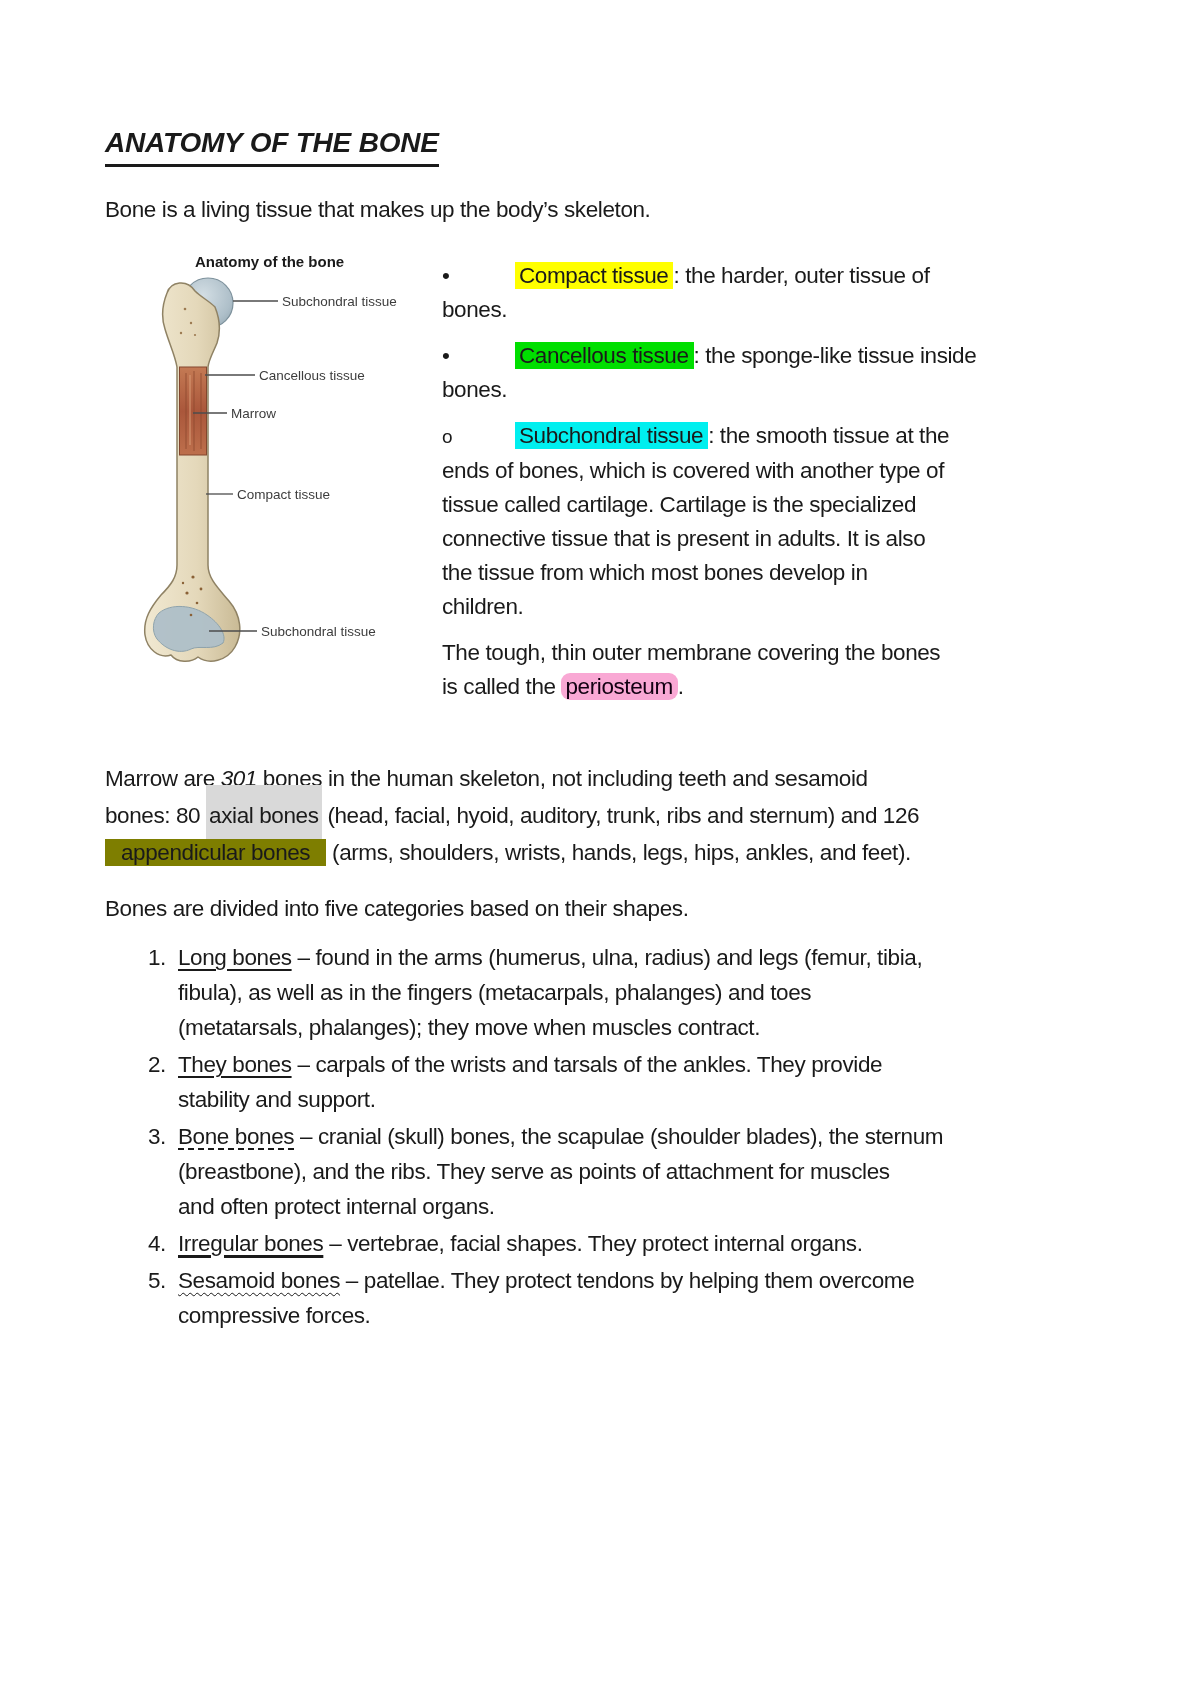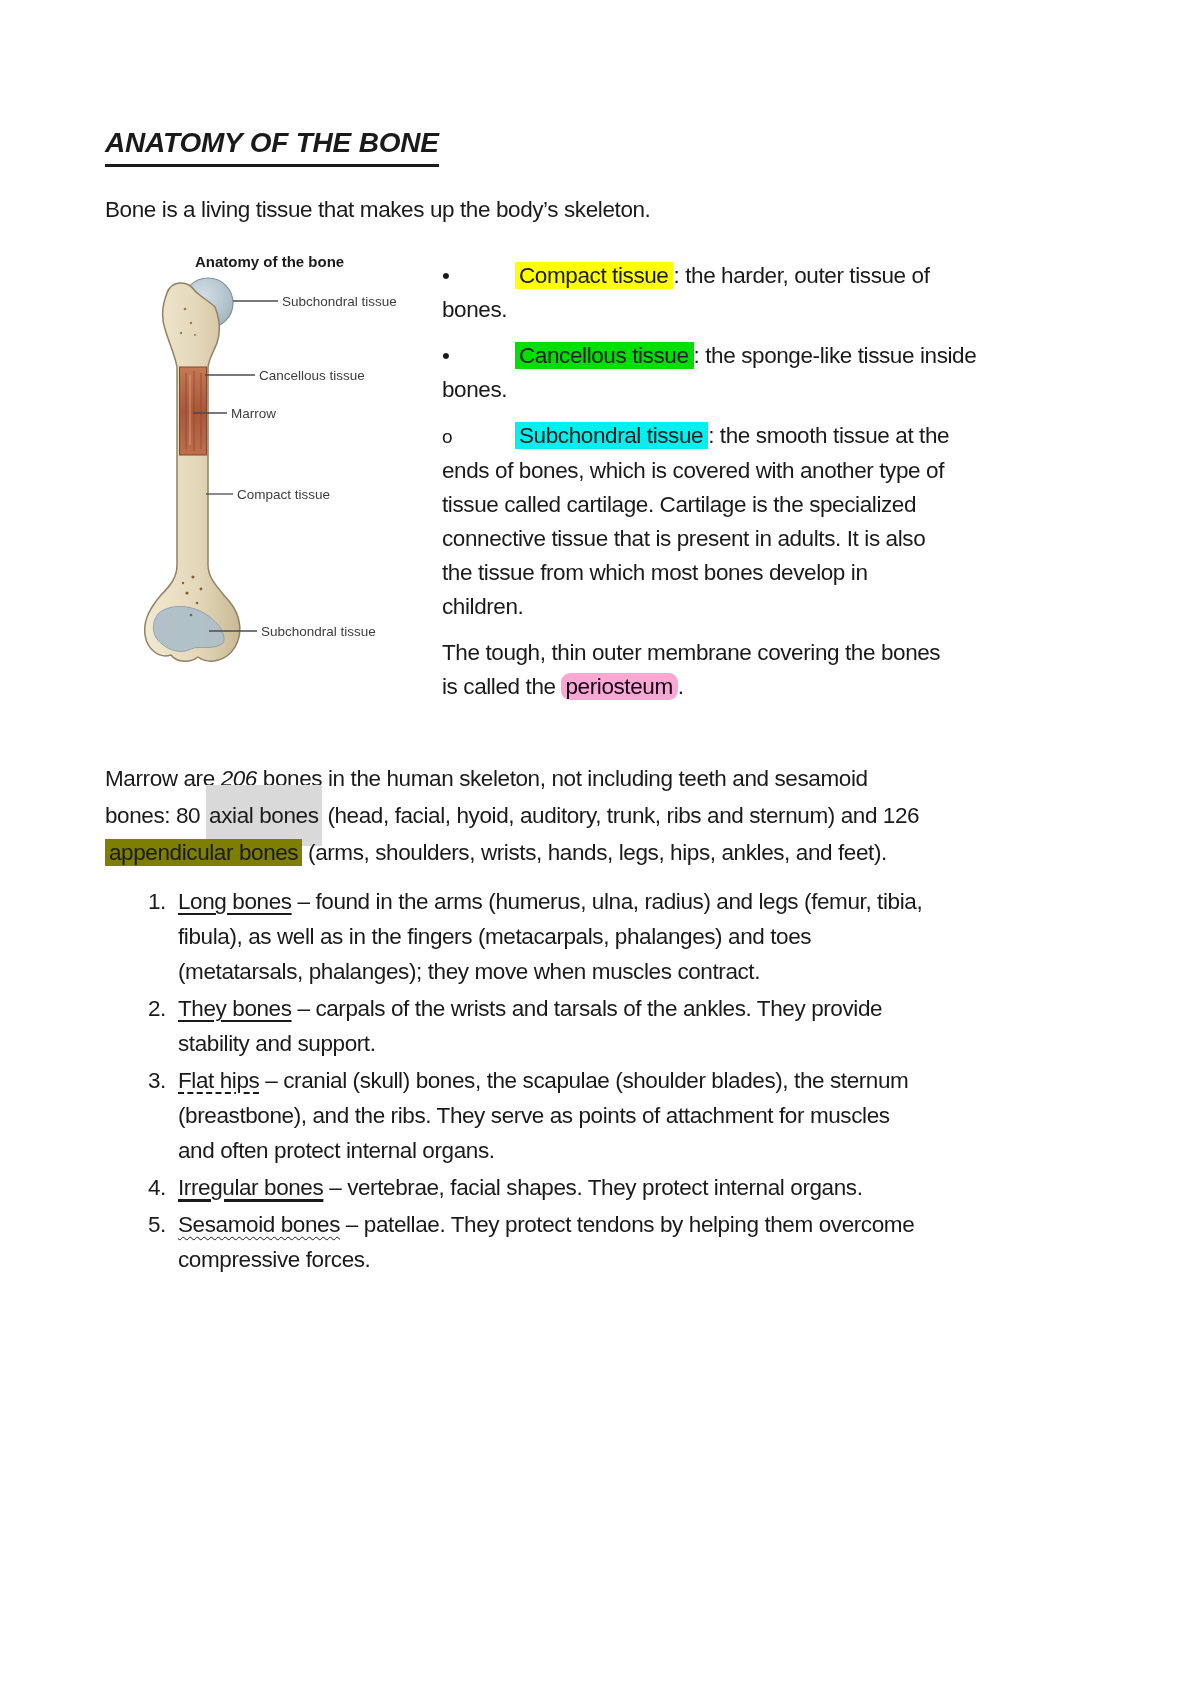--- a/index.html
+++ b/index.html
@@ -30,21 +30,21 @@
   .tissue-col{flex:1;padding-top:0;}
   .tissue-col p{margin:12px;line-height:34px;white-space:pre-line;}
   .marker{display:inline-block;width:73px;}
   .marker-o{font-size:19px;}
   .hl{padding:1px 5px 1px 4px;}
   .hl-yellow{background:#ffff00;}
   .hl-green{background:#00df00;}
   .hl-cyan{background:#00efef;}
   .hl-violet{background:#f9a8d4;color:#120012;border-radius:9px;}
   .hl-gray{background:#d9d9d9;padding:18px 3px;}
-  .hl-olive{background:#7e7e00;padding:1px 4px;}
+  .hl-olive{background:#7e7e00;padding:1px 16px;}
 
   
   .p206{margin:44px 0 0 0;line-height:37px;white-space:pre-line;}
   .p-cat{margin:19px 0 0 0;line-height:37px;}
   .it{font-style:italic;}
 
   
   .bt-list{margin-top:13px;}
   .bt-item{position:relative;padding-left:73px;line-height:35px;margin:0 0 2px 0;white-space:pre-line;}
   .bt-num{position:absolute;left:43px;top:0;}
@@ -153,32 +153,33 @@
 ends of bones, which is covered with another type of
 tissue called cartilage. Cartilage is the specialized
 connective tissue that is present in adults. It is also
 the tissue from which most bones develop in
 children.</span></p>
       <p><span>The tough, thin outer membrane covering the bones
 is called the </span><span class="hl hl-violet">periosteum</span><span>.</span></p>
     </div>
   </div>
 
-  <p class="p206 bodytxt"><span>Marrow are </span><span class="it">206</span><span> bones in the human skeleton, not including teeth and sesamoid
+  <p class="p206 bodytxt"><span>Marrow are </span><span class="it">301</span><span> bones in the human skeleton, not including teeth and sesamoid
 bones: 80 </span><span class="hl hl-gray">axial bones</span><span> (head, facial, hyoid, auditory, trunk, ribs and sternum) and 126
 </span><span class="hl hl-olive">appendicular bones</span><span> (arms, shoulders, wrists, hands, legs, hips, ankles, and feet).</span></p>
 
+  <p class="p-cat bodytxt">Bones are divided into five categories based on their shapes.</p>
 
   <div class="bt-list bodytxt">
     <div class="bt-item"><span class="bt-num">1.</span><span class="term u-solid">Long bones</span><span> – found in the arms (humerus, ulna, radius) and legs (femur, tibia,
 fibula), as well as in the fingers (metacarpals, phalanges) and toes
 (metatarsals, phalanges); they move when muscles contract.</span></div>
     <div class="bt-item"><span class="bt-num">2.</span><span class="term u-solid">They bones</span><span> – carpals of the wrists and tarsals of the ankles. They provide
 stability and support.</span></div>
-    <div class="bt-item"><span class="bt-num">3.</span><span class="term u-dashed">Flat hips</span><span> – cranial (skull) bones, the scapulae (shoulder blades), the sternum
+    <div class="bt-item"><span class="bt-num">3.</span><span class="term u-dashed">Bone bones</span><span> – cranial (skull) bones, the scapulae (shoulder blades), the sternum
 (breastbone), and the ribs. They serve as points of attachment for muscles
 and often protect internal organs.</span></div>
     <div class="bt-item"><span class="bt-num">4.</span><span class="term u-thick">Irregular bones</span><span> – vertebrae, facial shapes. They protect internal organs.</span></div>
     <div class="bt-item"><span class="bt-num">5.</span><span class="term u-wavy">Sesamoid bones</span><span> – patellae. They protect tendons by helping them overcome
 compressive forces.</span></div>
   </div>
 
 </div>
 
 </body></html>

